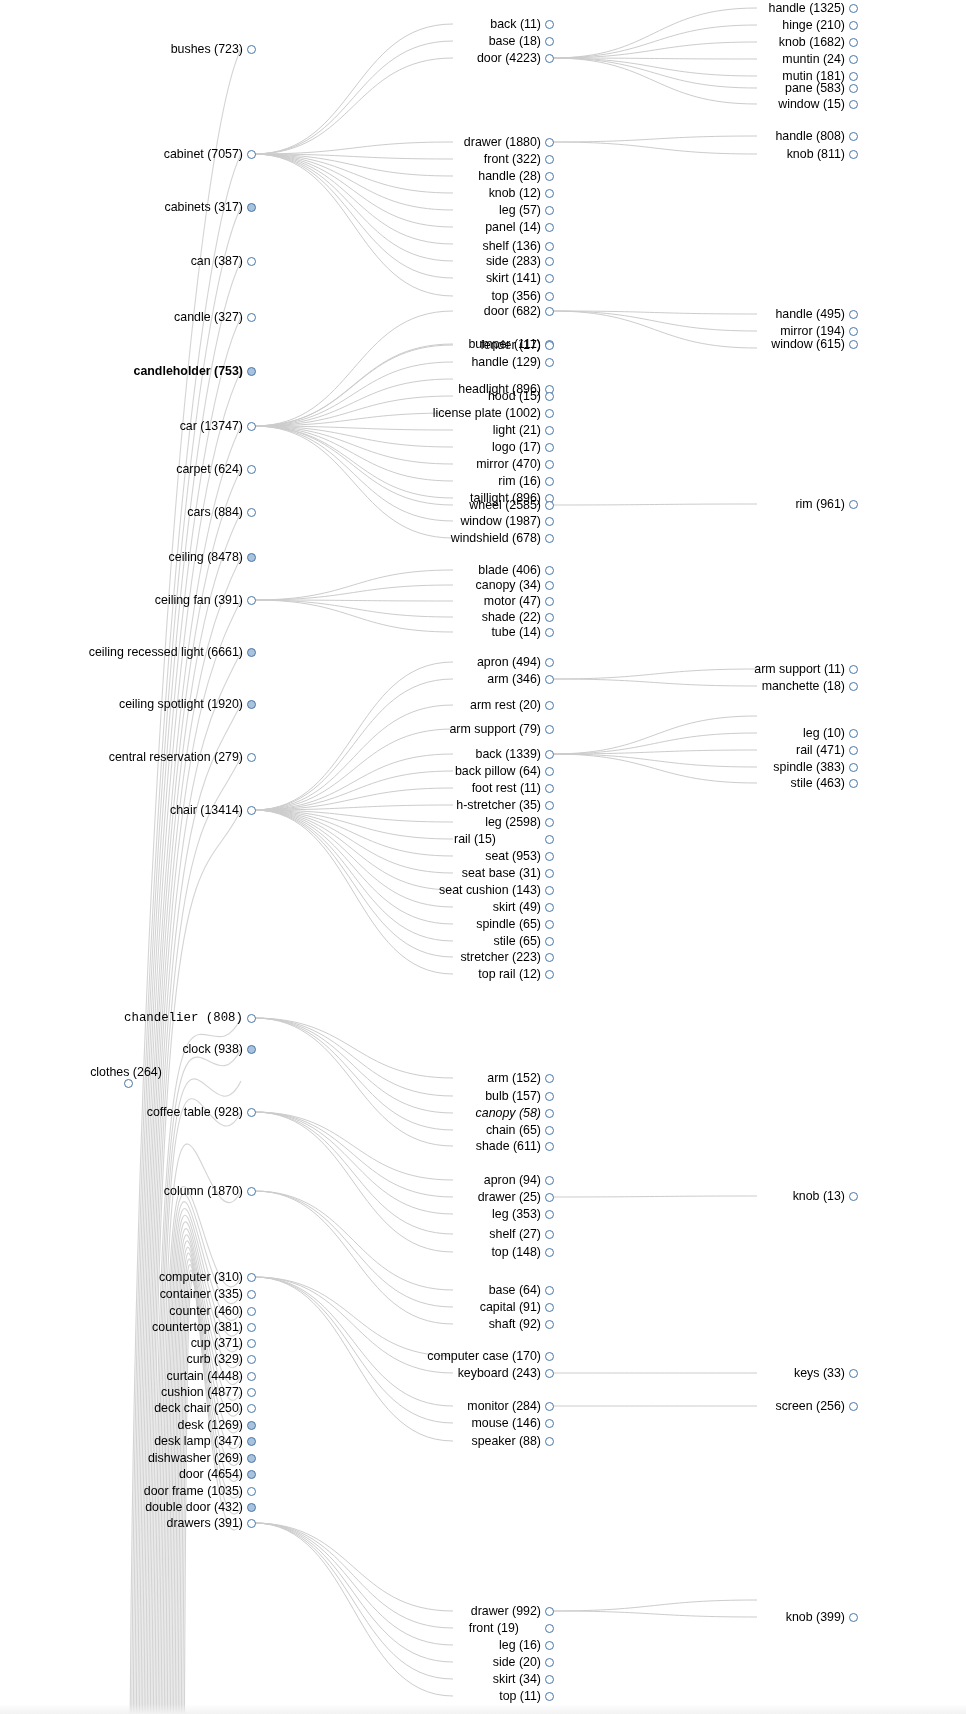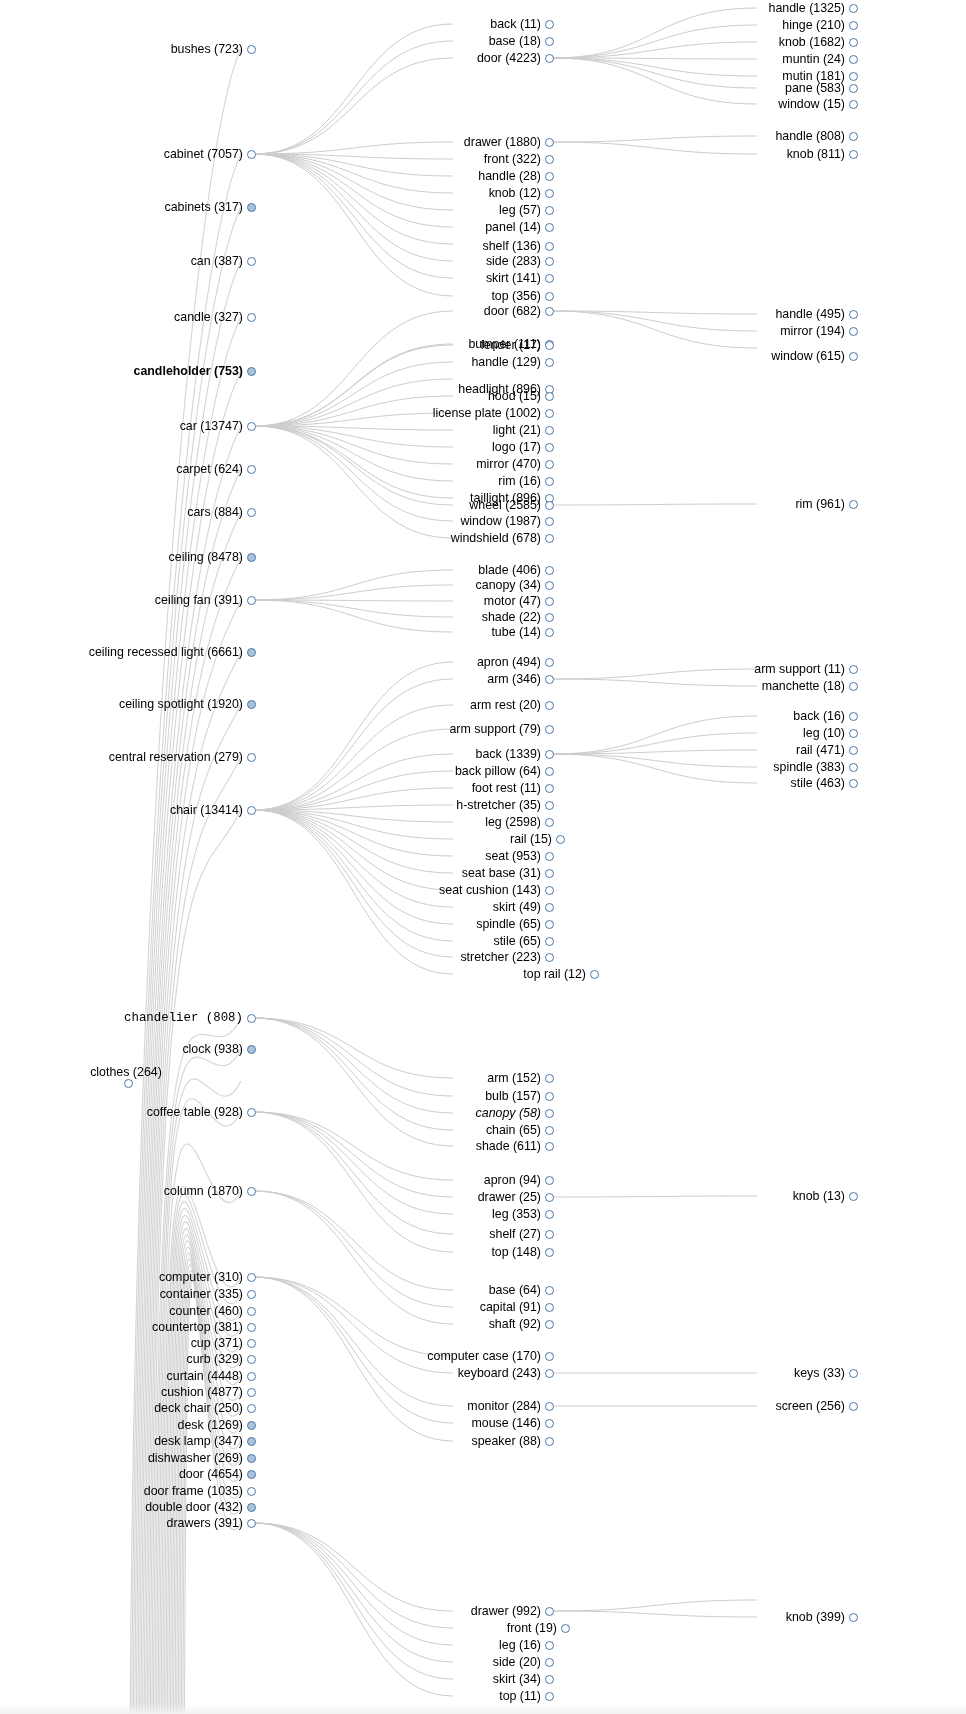--- a/index.html
+++ b/index.html
@@ -337,21 +337,21 @@
         <span class="dot"></span>
       </div>
       <div class="node r-anchor" style="left: 0px; width: 858px; top: 314px;">
         <span class="lbl">handle (495)</span>
         <span class="dot"></span>
       </div>
       <div class="node r-anchor" style="left: 0px; width: 858px; top: 331px;">
         <span class="lbl">mirror (194)</span>
         <span class="dot"></span>
       </div>
-      <div class="node r-anchor" style="left: 0px; width: 858px; top: 356px;">
+      <div class="node r-anchor" style="left: 0px; width: 858px; top: 344px;">
         <span class="lbl">window (615)</span>
         <span class="dot"></span>
       </div>
       <div class="node r-anchor" style="left: 0px; width: 554px; top: 345px;">
         <span class="lbl">fender (17)</span>
         <span class="dot"></span>
       </div>
       <div class="node r-anchor" style="left: 0px; width: 554px; top: 362px;">
         <span class="lbl">handle (129)</span>
         <span class="dot"></span>
@@ -477,24 +477,20 @@
         <span class="dot"></span>
       </div>
       <div class="node r-anchor" style="left: 0px; width: 554px; top: 729px;">
         <span class="lbl">arm support (79)</span>
         <span class="dot"></span>
       </div>
       <div class="node r-anchor" style="left: 0px; width: 554px; top: 754px;">
         <span class="lbl">back (1339)</span>
         <span class="dot"></span>
       </div>
-      <div class="node r-anchor" style="left: 0px; width: 858px; top: 716px;">
-        <span class="lbl">back (16)</span>
-        <span class="dot"></span>
-      </div>
       <div class="node r-anchor" style="left: 0px; width: 858px; top: 733px;">
         <span class="lbl">leg (10)</span>
         <span class="dot"></span>
       </div>
       <div class="node r-anchor" style="left: 0px; width: 858px; top: 750px;">
         <span class="lbl">rail (471)</span>
         <span class="dot"></span>
       </div>
       <div class="node r-anchor" style="left: 0px; width: 858px; top: 767px;">
         <span class="lbl">spindle (383)</span>
@@ -513,21 +509,21 @@
         <span class="dot"></span>
       </div>
       <div class="node r-anchor" style="left: 0px; width: 554px; top: 805px;">
         <span class="lbl">h-stretcher (35)</span>
         <span class="dot"></span>
       </div>
       <div class="node r-anchor" style="left: 0px; width: 554px; top: 822px;">
         <span class="lbl">leg (2598)</span>
         <span class="dot"></span>
       </div>
-      <div class="node r-anchor" style="left: 11px; width: 554px; top: 839px;">
+      <div class="node r-anchor" style="left: 0px; width: 554px; top: 839px; gap: 45px;">
         <span class="lbl">rail (15)</span>
         <span class="dot"></span>
       </div>
       <div class="node r-anchor" style="left: 0px; width: 554px; top: 856px;">
         <span class="lbl">seat (953)</span>
         <span class="dot"></span>
       </div>
       <div class="node r-anchor" style="left: 0px; width: 554px; top: 873px;">
         <span class="lbl">seat base (31)</span>
         <span class="dot"></span>
@@ -545,21 +541,21 @@
         <span class="dot"></span>
       </div>
       <div class="node r-anchor" style="left: 0px; width: 554px; top: 941px;">
         <span class="lbl">stile (65)</span>
         <span class="dot"></span>
       </div>
       <div class="node r-anchor" style="left: 0px; width: 554px; top: 957px;">
         <span class="lbl">stretcher (223)</span>
         <span class="dot"></span>
       </div>
-      <div class="node r-anchor" style="left: 0px; width: 554px; top: 974px; padding-left: 45px;">
+      <div class="node r-anchor" style="left: 0px; width: 554px; top: 974px;">
         <span class="lbl">top rail (12)</span>
         <span class="dot"></span>
       </div>
       <div class="node r-anchor" style="left: 0px; width: 256px; top: 1018px; font-family: Liberation Mono, monospace;">
         <span class="lbl">chandelier (808)</span>
         <span class="dot"></span>
       </div>
       <div class="node r-anchor" style="left: 0px; width: 554px; top: 1078px;">
         <span class="lbl">arm (152)</span>
         <span class="dot"></span>
@@ -725,21 +721,21 @@
         <span class="dot"></span>
       </div>
       <div class="node r-anchor" style="left: 0px; width: 554px; top: 1611px;">
         <span class="lbl">drawer (992)</span>
         <span class="dot"></span>
       </div>
       <div class="node r-anchor" style="left: 0px; width: 858px; top: 1617px;">
         <span class="lbl">knob (399)</span>
         <span class="dot"></span>
       </div>
-      <div class="node r-anchor" style="left: 16px; width: 554px; top: 1628px;">
+      <div class="node r-anchor" style="left: 0px; width: 554px; top: 1628px; gap: 22px;">
         <span class="lbl">front (19)</span>
         <span class="dot"></span>
       </div>
       <div class="node r-anchor" style="left: 0px; width: 554px; top: 1645px;">
         <span class="lbl">leg (16)</span>
         <span class="dot"></span>
       </div>
       <div class="node r-anchor" style="left: 0px; width: 554px; top: 1662px;">
         <span class="lbl">side (20)</span>
         <span class="dot"></span>

